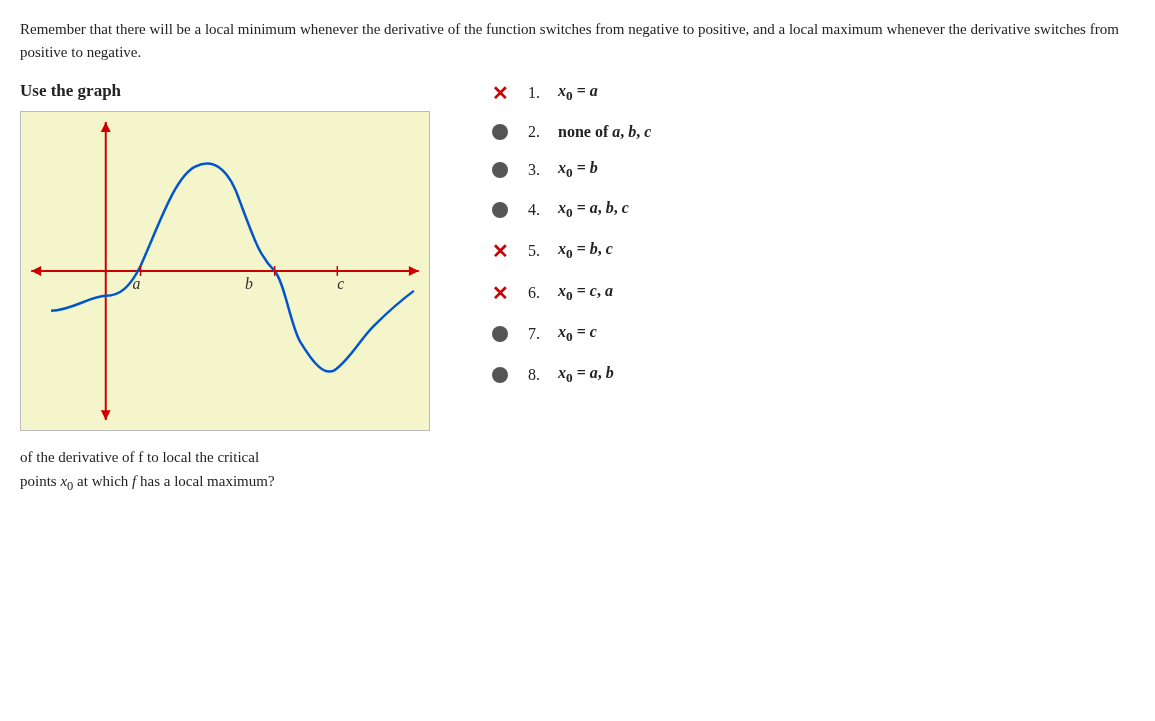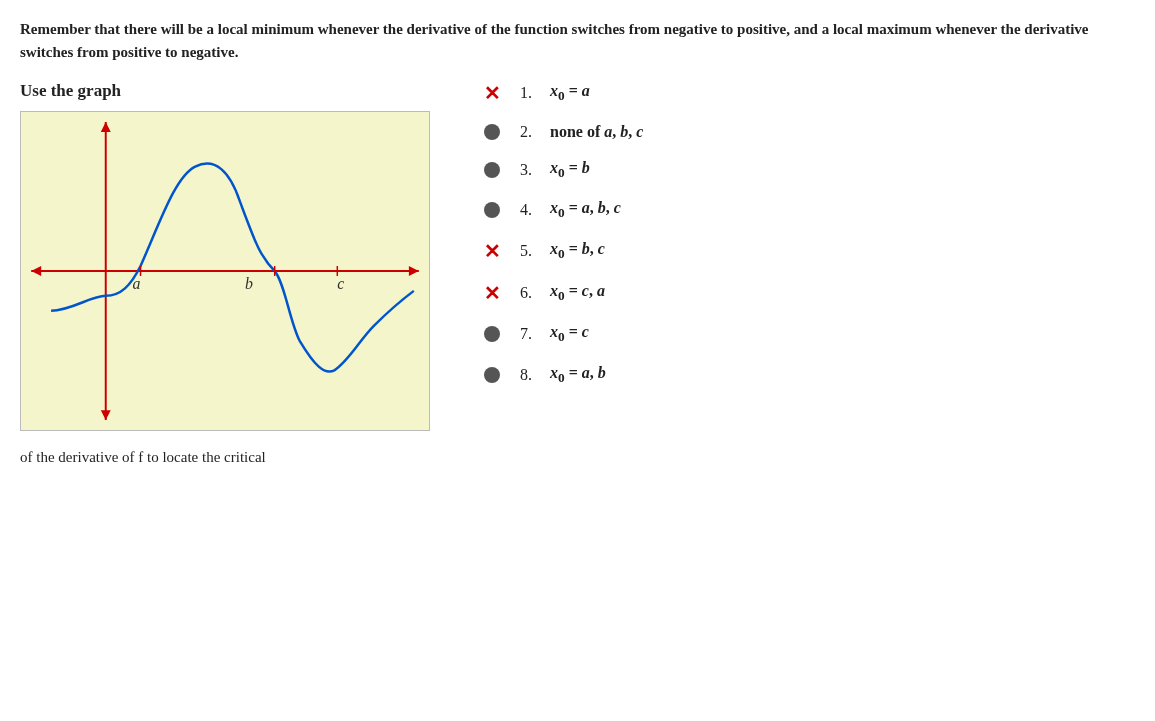--- a/index.html
+++ b/index.html
@@ -16,26 +16,25 @@
       margin: 0;
       padding: 18px 20px 20px 20px;
       flex: 1;
     }
     .intro-text {
       font-size: 15px;
       color: #222;
       line-height: 1.5;
       margin-bottom: 18px;
       max-width: 1100px;
-      font-weight: bold;
     }
     .main-layout {
       display: flex;
       flex-direction: row;
-      gap: 4px;
+      gap: 12px;
       align-items: flex-start;
     }
     .left-col {
       width: 430px;
       flex-shrink: 0;
     }
     .right-col {
       flex: 1;
       padding-left: 30px;
       padding-top: 0;
@@ -159,21 +158,22 @@
 
           <line x1="120" y1="155" x2="120" y2="165" stroke="#cc0000" stroke-width="1.5"></line>
 
           <line x1="255" y1="155" x2="255" y2="165" stroke="#cc0000" stroke-width="1.5"></line>
 
           <line x1="318" y1="155" x2="318" y2="165" stroke="#cc0000" stroke-width="1.5"></line>
         </svg>
       </div>
 
       <div class="below-graph">
-        <span>of the derivative of f to locate the critical</span><br>
+        <span>of the derivative of f to local the critical</span><br>
+        <span>points <em>x</em><sub>0</sub> at which <em>f</em> has a local maximum?</span>
       </div>
     </div>
 
     <div class="right-col">
       <ul class="option-list">
 
         <li class="option-item">
           <span class="indicator">
             <span class="x-mark">✕</span>
           </span>

